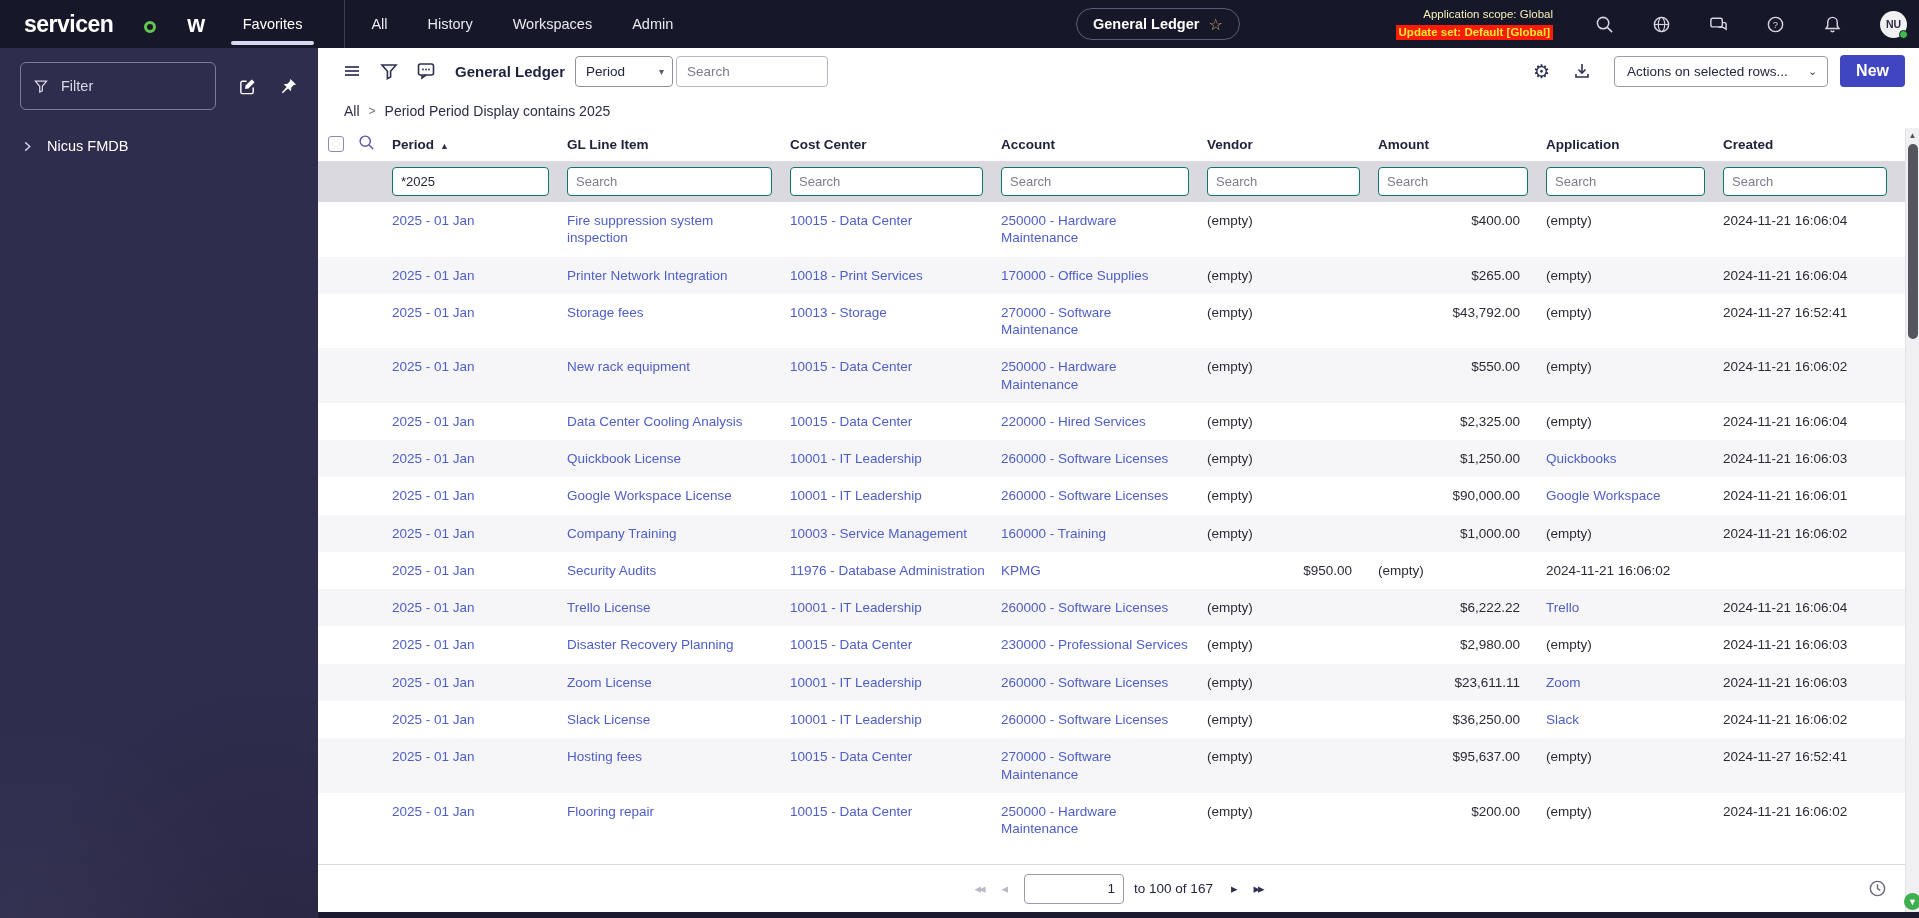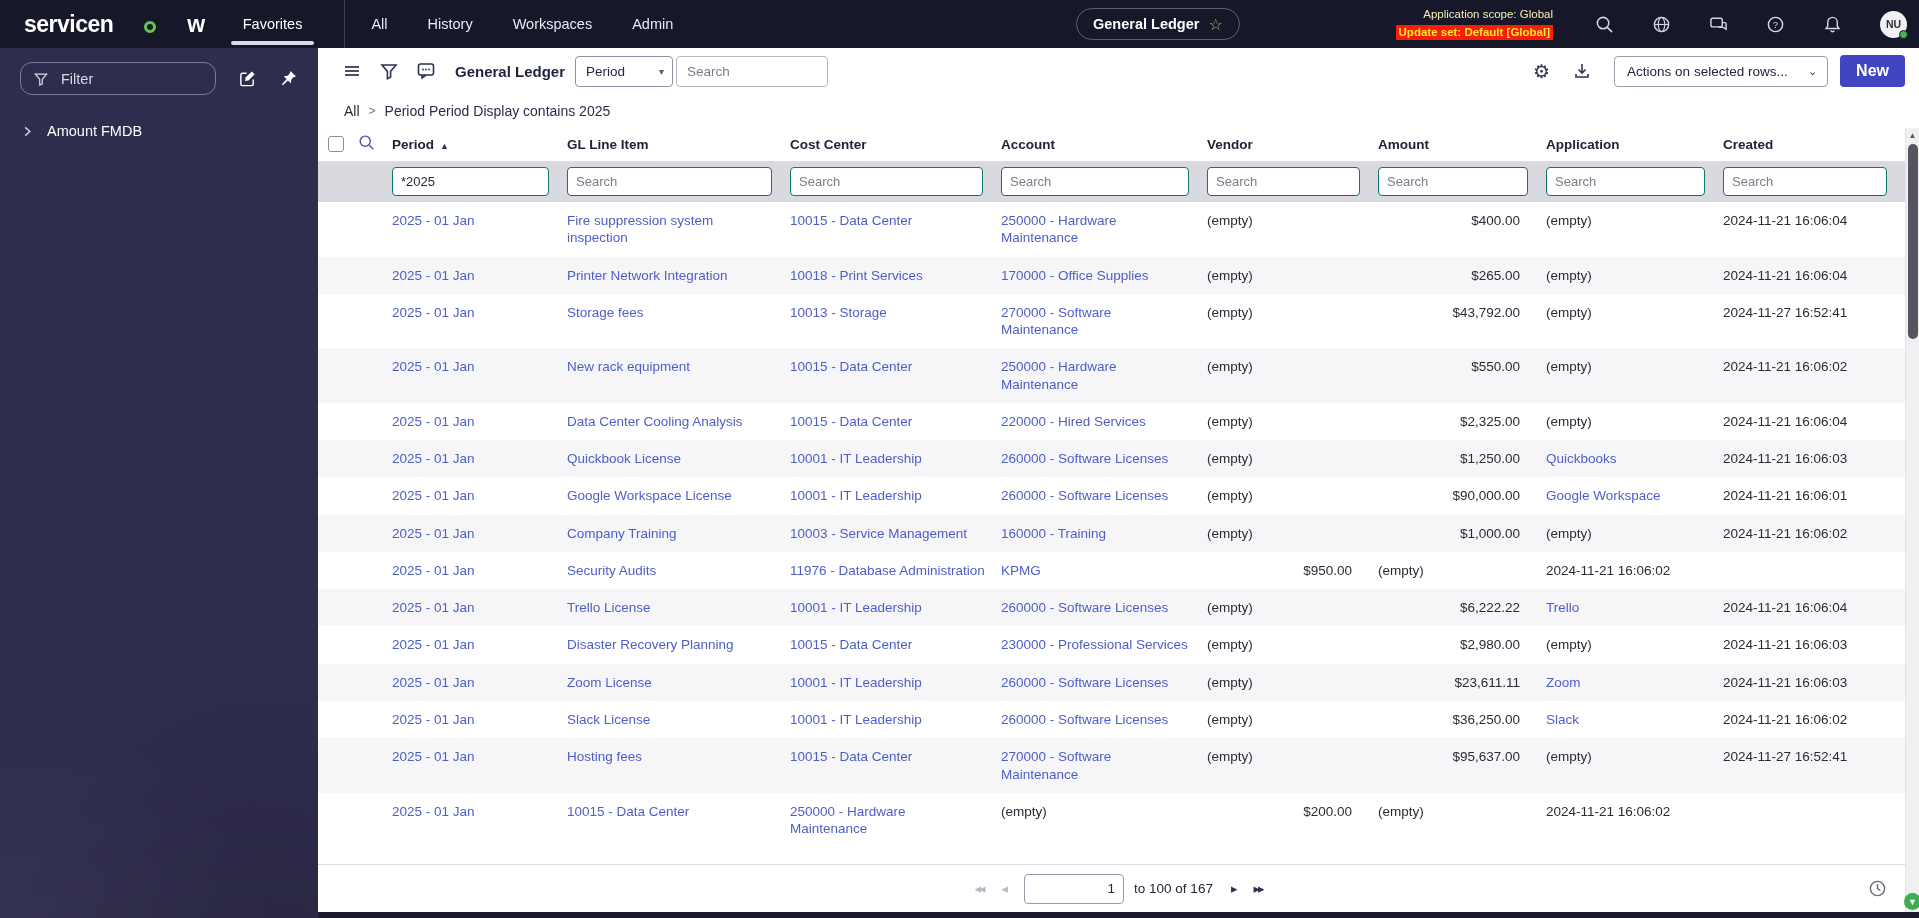--- a/index.html
+++ b/index.html
@@ -27,21 +27,21 @@
     font-size:10.5px; font-weight:700; display:flex; align-items:center; justify-content:center; cursor:pointer; }
   .avatar .dot { position:absolute; right:-1px; bottom:-1px; width:9px; height:9px; border-radius:50%; background:#3fb950; border:1.5px solid #17172a; }
 
   
   .shell { display:flex; height:870px; }
   .sidebar { position:relative; width:318px; background:#2f2d4d; color:#e8e8f0; overflow:hidden; flex:none; }
   .sidebar::before { content:""; position:absolute; left:-30%; right:-20%; bottom:-35%; height:70%;
     background:radial-gradient(ellipse at 25% 90%, rgba(255,255,255,0.05), transparent 60%),
                radial-gradient(ellipse at 75% 110%, rgba(0,0,0,0.28), transparent 65%); }
   .filter-bar { display:flex; align-items:center; margin:14px 20px 0 20px; }
-  .filter-box { flex:1; display:flex; align-items:center; gap:12px; height:33px; border:1px solid #7c7b96; border-radius:12px; padding:0 12px; color:#d9d9e6; font-size:14.5px; cursor:text; }
+  .filter-box { flex:1; display:flex; align-items:center; gap:12px; height:48px; border:1px solid #7c7b96; border-radius:6px; padding:0 12px; color:#d9d9e6; font-size:14.5px; cursor:text; }
   .side-ico { width:19px; height:19px; color:#fff; margin-left:22px; cursor:pointer; flex:none; }
   .tree-item { display:flex; align-items:center; gap:14px; margin:28px 0 0 22px; font-size:14.5px; color:#fff; cursor:pointer; position:relative; }
   .tree-item svg { width:11px; height:11px; color:#cfcfe0; }
 
   .main { position:relative; flex:1; display:flex; flex-direction:column; background:#fff; min-width:0; }
 
   
   .toolbar { height:46px; display:flex; align-items:center; padding-left:24px; flex:none; }
   .tb-ico { width:20px; height:20px; color:#2d3052; margin-right:17px; cursor:pointer; flex:none; }
   .list-title { font-size:15px; font-weight:700; color:#1e2140; margin:0 10px 0 2px; white-space:nowrap; }
@@ -168,21 +168,21 @@
           <path d="M14.5 2.5l3 3L11 12l-3.6.6L8 9z" fill="currentColor"></path>
         </svg>
       <svg class="side-ico" viewBox="0 0 20 20">
           <path d="M12 2l6 6-2.5.5L13 11l-.5 4-3-3L4 17l-1-1 5-5.5-3-3L9 7l2.5-2.5z" fill="currentColor"></path>
         </svg>
     </div>
     <div class="tree-item">
       <svg viewBox="0 0 12 12">
           <polyline points="3.5,1.5 8.5,6 3.5,10.5" fill="none" stroke="currentColor" stroke-width="1.6"></polyline>
         </svg>
-      <span>Amount FMDB</span>
+      <span>Nicus FMDB</span>
     </div>
   </aside>
 
   <main class="main">
 
     <div class="toolbar">
       <svg class="tb-ico" viewBox="0 0 20 20">
           <line x1="3" y1="6" x2="17" y2="6" stroke="currentColor" stroke-width="1.7"></line>
           <line x1="3" y1="10" x2="17" y2="10" stroke="currentColor" stroke-width="1.7"></line>
           <line x1="3" y1="14" x2="17" y2="14" stroke="currentColor" stroke-width="1.7"></line>
@@ -420,20 +420,21 @@
           <div class="td col-acct link">270000 - Software Maintenance</div>
           <div class="td col-vendor">(empty)</div>
           <div class="td col-amt">$95,637.00</div>
           <div class="td col-app">(empty)</div>
           <div class="td col-created">2024-11-27 16:52:41</div>
         </div>
         <div class="grid tr">
           <div class="td"></div>
           <div class="td"></div>
           <div class="td col-period link">2025 - 01 Jan</div>
+          <div class="td col-item link">Flooring repair</div>
           <div class="td col-cc link">10015 - Data Center</div>
           <div class="td col-acct link">250000 - Hardware Maintenance</div>
           <div class="td col-vendor">(empty)</div>
           <div class="td col-amt">$200.00</div>
           <div class="td col-app">(empty)</div>
           <div class="td col-created">2024-11-21 16:06:02</div>
         </div>
       </div>
 
     <div class="footer">

